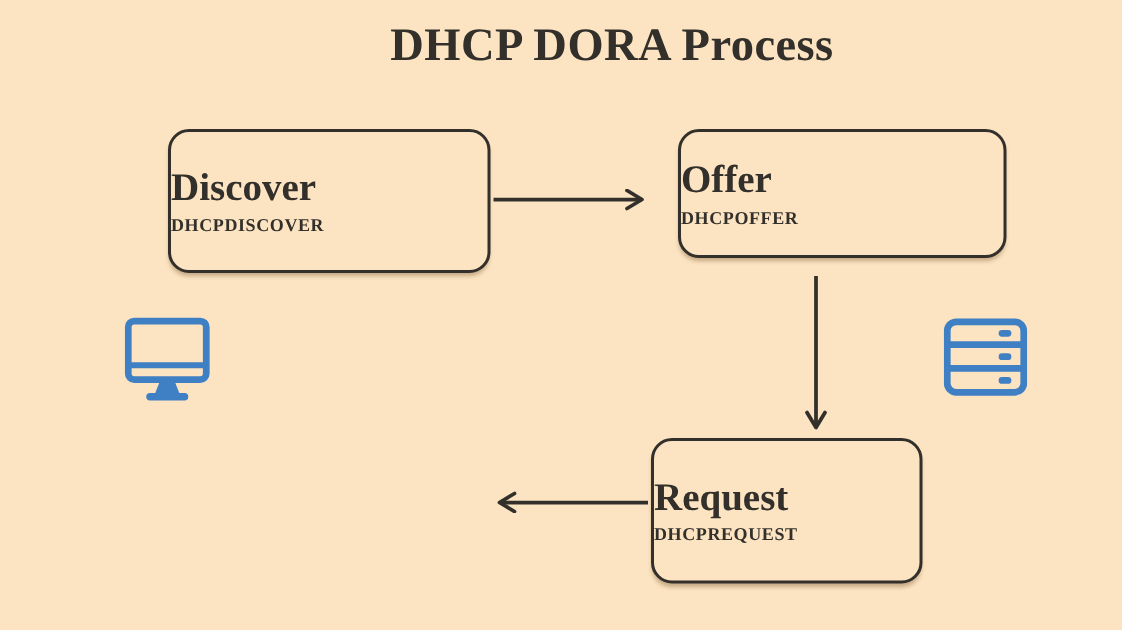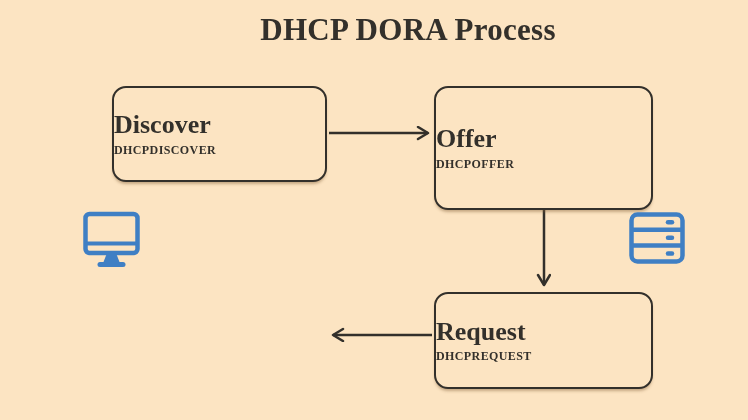--- a/index.html
+++ b/index.html
@@ -47,22 +47,22 @@
   }
   .box .step-message {
     font-size: 12px;
     font-weight: 700;
     letter-spacing: 0.4px;
     line-height: 1.1;
     color: var(--ink, #33302B);
   }
 
   #box-discover    { left: 112px; top:  86px; width: 215px; height: 96px; }
-  #box-offer       { left: 434px; top:  86px; width: 219px; height: 124px; }
-  #box-request     { left: 434px; top: 292px; width: 219px; height: 97px; }
+  #box-offer       { left: 452px; top:  86px; width: 219px; height: 86px; }
+  #box-request     { left: 434px; top: 292px; width: 181px; height: 97px; }
   #box-acknowledge { left: 112px; top: 292px; width: 215px; height: 97px; }
 
   .arrow-layer {
     position: absolute;
     left: 0; top: 0;
     width: 748px; height: 420px;
     pointer-events: none;
   }
 
   .side-icon { position: absolute; }

